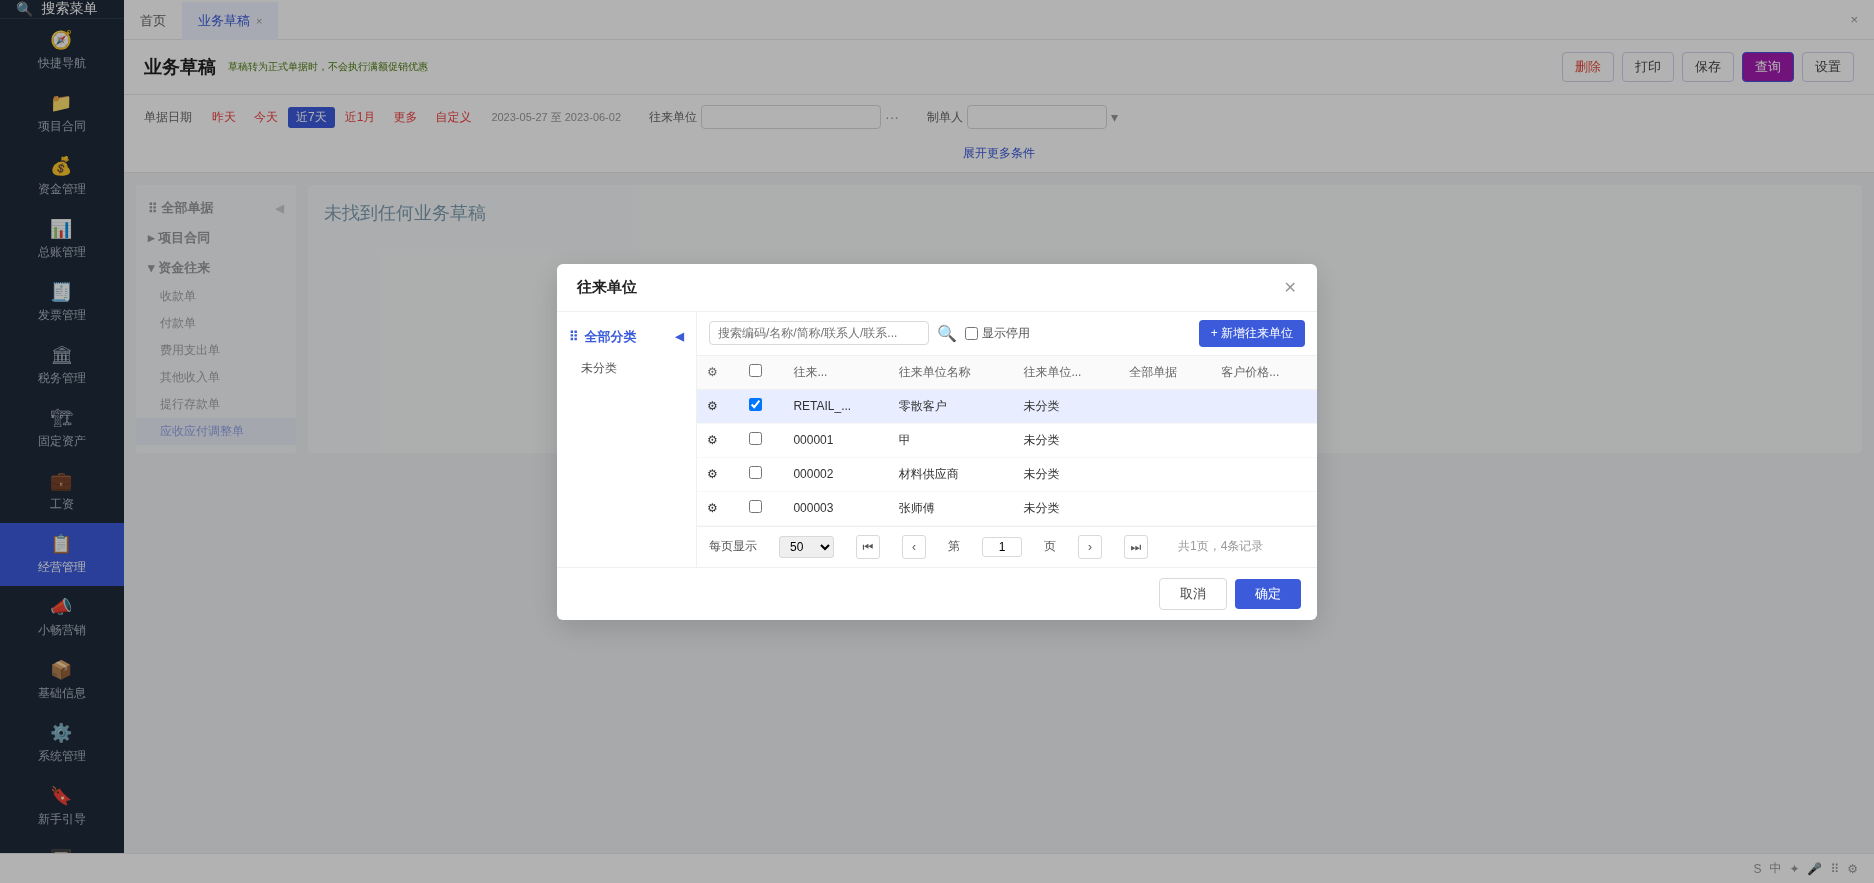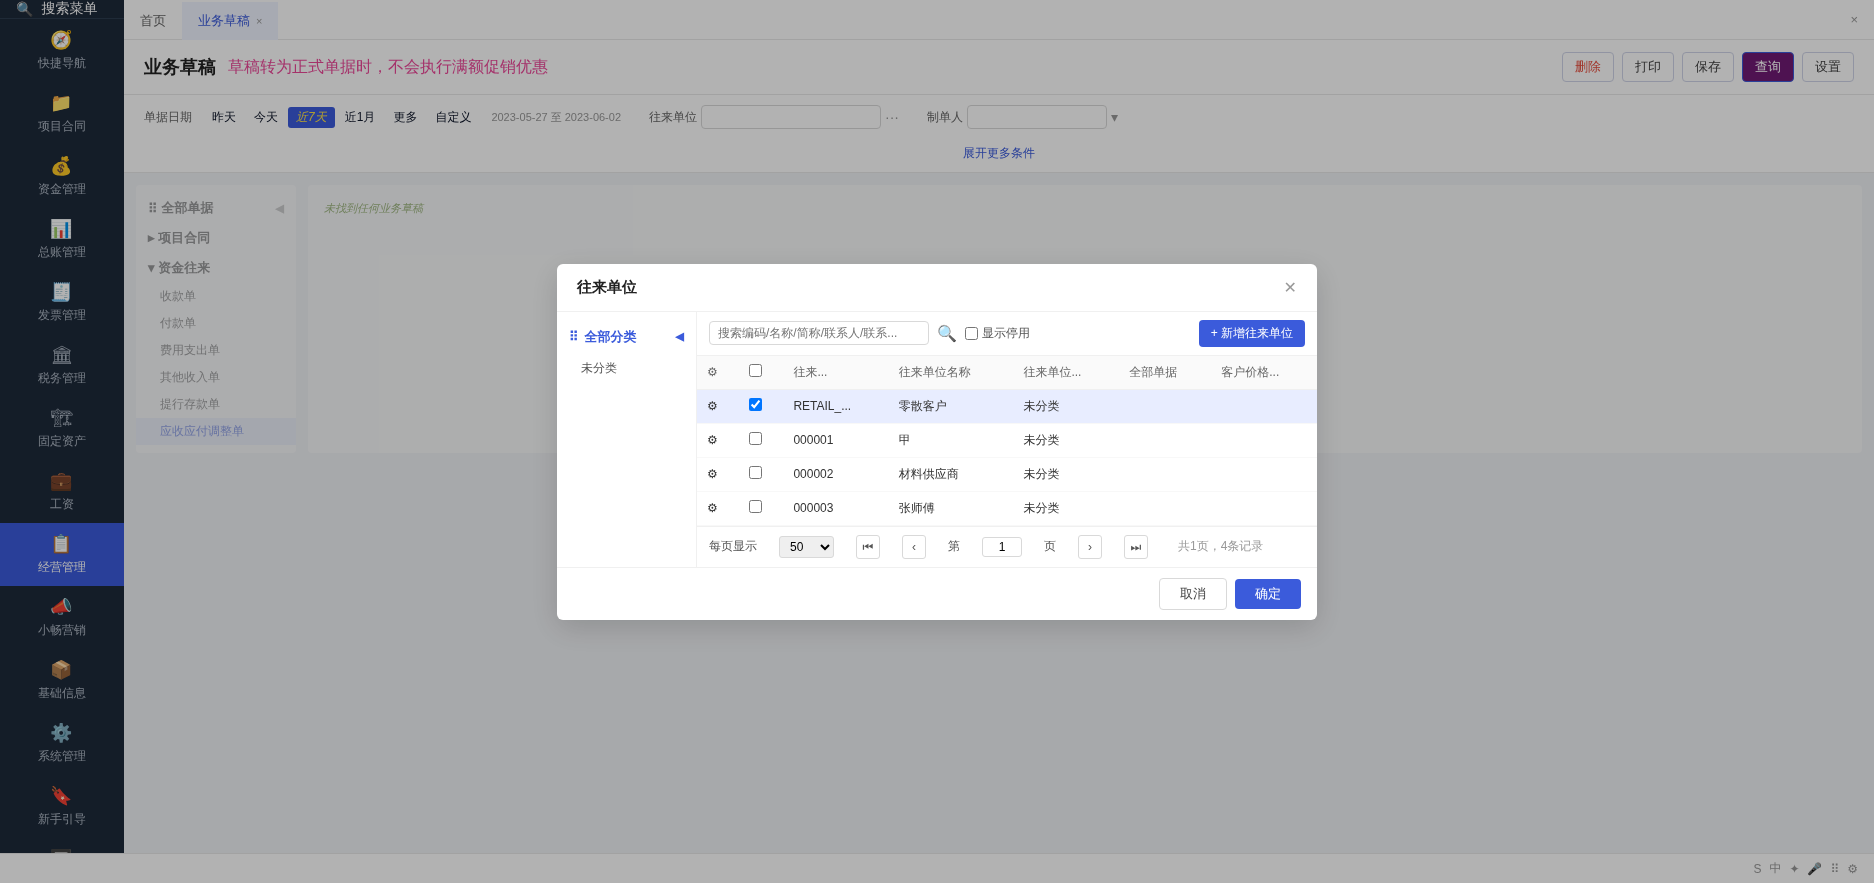--- a/index.html
+++ b/index.html
@@ -38,34 +38,34 @@
     
     .main {
       position: fixed; left: 124px; top: 40px; right: 0; bottom: 0;
       background: #f0f2f5; overflow: auto;
     }
     .page-header {
       background: #fff; padding: 12px 20px; display: flex; align-items: center;
       gap: 12px; border-bottom: 1px solid #e8e8e8;
     }
     .page-title { font-size: 18px; font-weight: 600; color: #222; }
-    .page-subtitle { font-size: 16px; color: #ec4899; text-align: right; }
+    .page-subtitle { font-size: 10px; color: #4d7c0f; text-align: right; }
     .header-actions { margin-left: auto; display: flex; gap: 8px; }
     .btn { padding: 5px 12px; border-radius: 4px; font-size: 13px; cursor: pointer; border: 1px solid #d0d5e8; background: #fff; color: #444; }
-    .btn-primary { background: #701a75; color: #fff; border-color: #3b5bdb; }
+    .btn-primary { background: #a21caf; color: #fff; border-color: #3b5bdb; }
     .btn-danger { color: #e74c3c; }
 
     
     .filter-bar {
       background: #fff; padding: 10px 20px; border-bottom: 1px solid #e8e8e8;
       display: flex; align-items: center; gap: 12px; flex-wrap: wrap;
     }
     .filter-label { font-size: 12px; color: #666; }
-    .date-btn { font-size: 12px; padding: 2px 8px; border-radius: 3px; cursor: pointer; color: #0f172a; background: none; border: none; }
-    .date-btn.active { background: #3b5bdb; color: #fde047; border-radius: 3px; padding: 2px 8px; font-style: italic; }
+    .date-btn { font-size: 12px; padding: 2px 8px; border-radius: 3px; cursor: pointer; color: #ef4444; background: none; border: none; }
+    .date-btn.active { background: #3b5bdb; color: #ffffff; border-radius: 3px; padding: 2px 8px; }
     .filter-input { border: 1px solid #d9d9d9; border-radius: 4px; padding: 4px 8px; font-size: 12px; width: 180px; color: #333; }
     .more-conditions { font-size: 12px; color: #3b5bdb; cursor: pointer; }
 
     
     .content-area { padding: 12px; display: flex; gap: 12px; }
     .sidebar-nav { width: 160px; background: #fff; border-radius: 4px; padding: 8px 0; }
     .nav-section { font-size: 13px; color: #444; padding: 6px 12px; font-weight: 600; cursor: pointer; display: flex; align-items: center; gap: 4px; }
     .nav-item { font-size: 12px; color: #555; padding: 5px 12px 5px 24px; cursor: pointer; }
     .nav-item.active { background: #e8edff; color: #3b5bdb; }
 
@@ -287,21 +287,21 @@
       <div class="nav-section" style="color:#444;">▾ 资金往来</div>
       <div class="nav-item">收款单</div>
       <div class="nav-item">付款单</div>
       <div class="nav-item">费用支出单</div>
       <div class="nav-item">其他收入单</div>
       <div class="nav-item">提行存款单</div>
       <div class="nav-item active" style="background:#e8edff;color:#3b5bdb;">应收应付调整单</div>
     </div>
 
     <div class="table-area">
-      <div style="padding:16px;color:#4d7c0f;font-size:11px;font-style:italic;">未找到任何业务草稿</div>
+      <div style="padding:16px;color:#0c4a6e;font-size:18px;">未找到任何业务草稿</div>
     </div>
   </div>
 </div>
 
 <div class="overlay">
   <div class="dialog">
 
     <div class="dialog-header">
       <span class="dialog-title">往来单位</span>
       <span class="dialog-close">✕</span>

